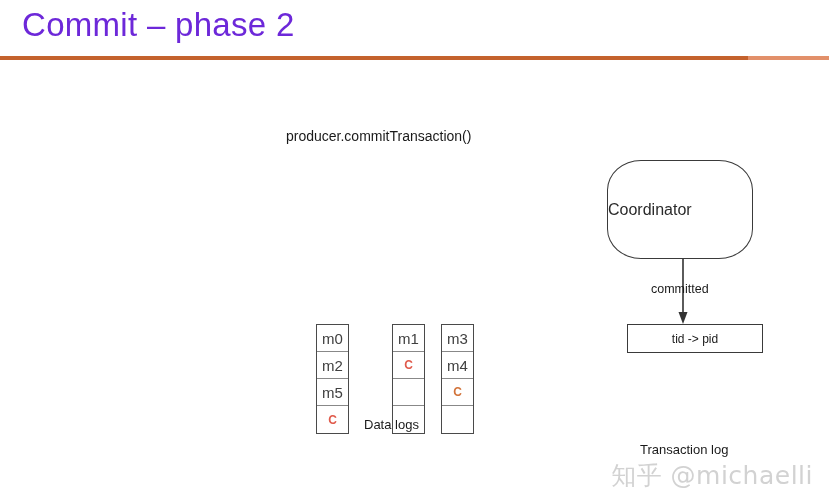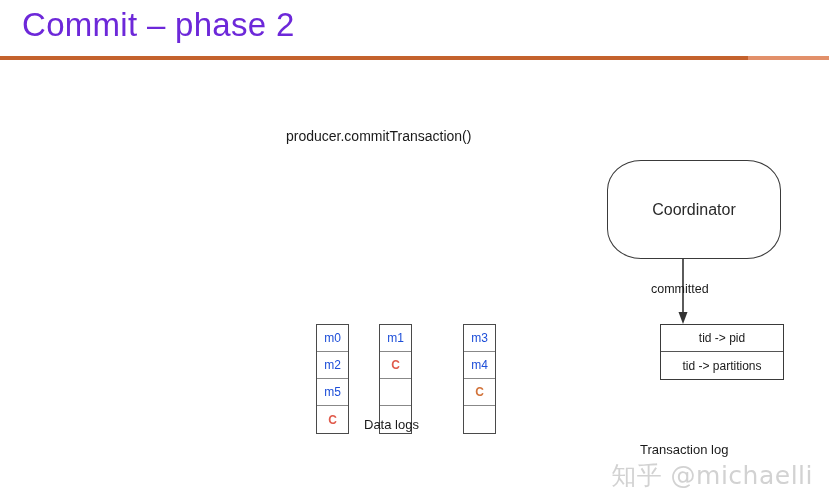--- a/index.html
+++ b/index.html
@@ -92,29 +92,29 @@
   #producer-box .box-text {
     font-size: 16px;
     color: #2a2a2a;
   }
 
   
   #coordinator-box {
     position: absolute;
     left: 607px;
     top: 160px;
-    width: 174px;
+    width: 146px;
     height: 99px;
     border: 1.6px solid #3a3a3a;
     border-radius: 34px / 30px;
     background: #ffffff;
     box-sizing: border-box;
     display: flex;
     align-items: center;
-    justify-content: center;
+    justify-content: flex-start;
   }
   #coordinator-box .box-text {
     font-size: 16px;
     color: #2a2a2a;
   }
 
   
   #committed-arrow {
     position: absolute;
     left: 672px;
@@ -136,46 +136,45 @@
     box-sizing: border-box;
     background: #fff;
   }
   .log-col .cell {
     height: 27px;
     border-bottom: 1.3px solid #888;
     box-sizing: border-box;
     display: flex;
     align-items: center;
     justify-content: center;
-    font-size: 12px;
-    color: #1d4ed8;
+    font-size: 15px;
+    color: #404040;
   }
   .log-col .cell:last-child { border-bottom: none; }
   .log-col .cell.marker { font-weight: 700; font-size: 12px; }
 
   #data-col-1 { left: 316px; top: 324px; }
-  #data-col-2 { left: 379px; top: 324px; }
-  #data-col-3 { left: 441px; top: 324px; margin-left: 22px; }
+  #data-col-2 { left: 392px; top: 324px; }
+  #data-col-3 { left: 441px; top: 324px; }
 
   #data-logs-label {
     left: 364px;
     top: 417px;
     font-size: 13px;
   }
 
   
   #txn-log {
     position: absolute;
     left: 627px;
     top: 324px;
-    width: 124px;
+    width: 136px;
     border: 1.6px solid #3a3a3a;
     box-sizing: border-box;
     background: #fff;
-    margin-left: 33px;
   }
   #txn-log .trow {
     height: 27px;
     border-bottom: 1.3px solid #555;
     box-sizing: border-box;
     display: flex;
     align-items: center;
     justify-content: center;
     font-size: 12px;
     color: #1a1a1a;
@@ -244,19 +243,18 @@
     <div class="cell">m3</div>
     <div class="cell">m4</div>
     <div class="cell marker" style="color: rgb(210, 115, 58);">C</div>
     <div class="cell"></div>
   </div>
 
   <div class="dlabel" id="data-logs-label">Data logs</div>
 
   <div id="txn-log">
     <div class="trow">tid -&gt; pid</div>
-    <div class="trow">tid -&gt; partitions</div>
   </div>
 
   <div class="dlabel" id="txn-log-label">Transaction log</div>
 </div>
 
 <div id="watermark">知乎 @michaelli</div>
 
 </body></html>

